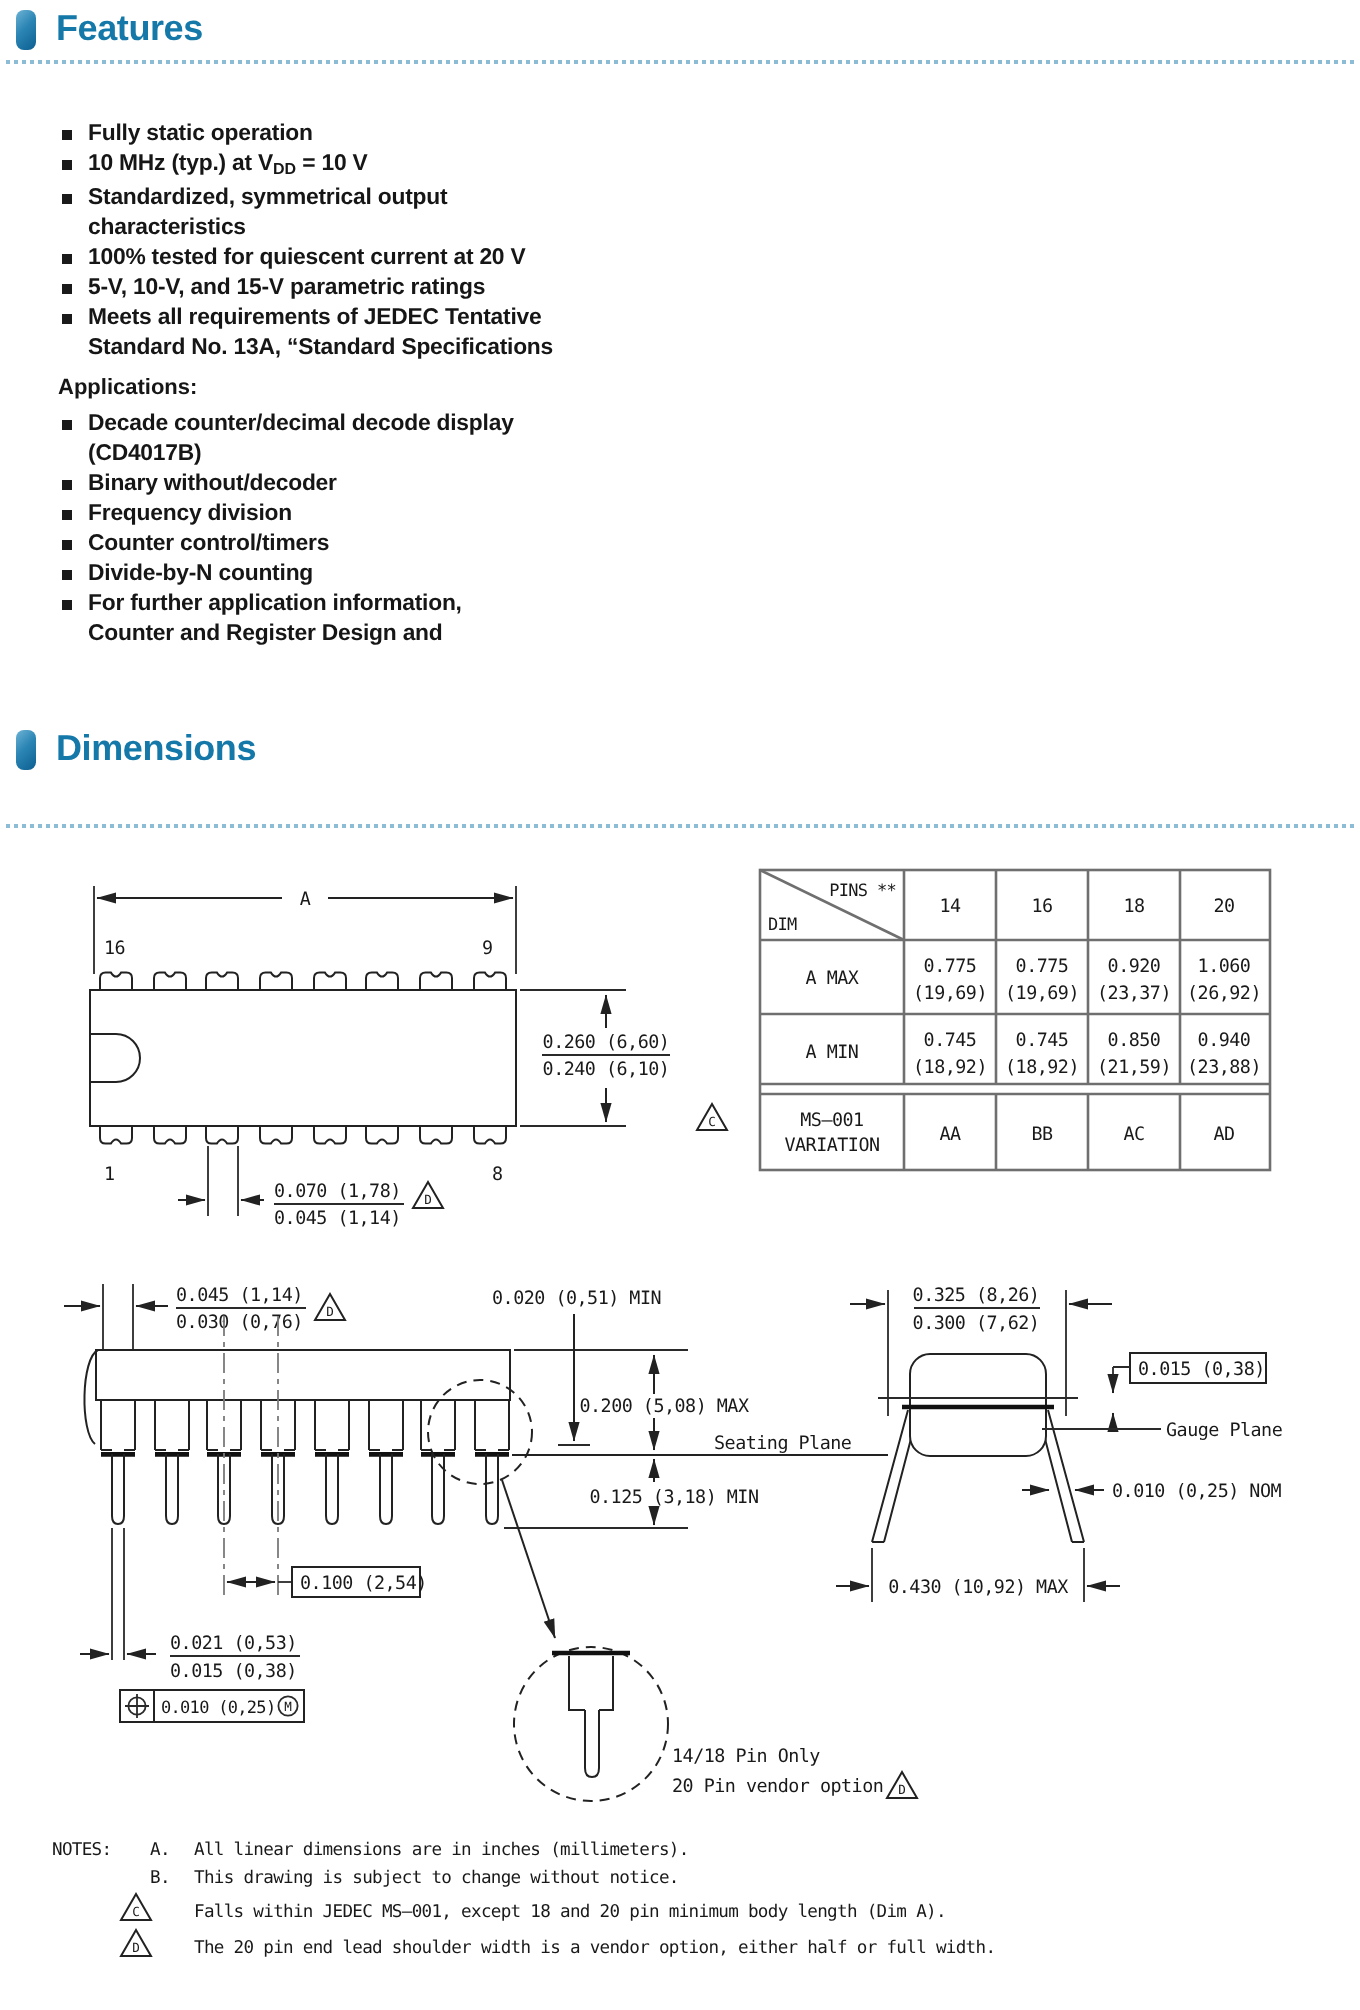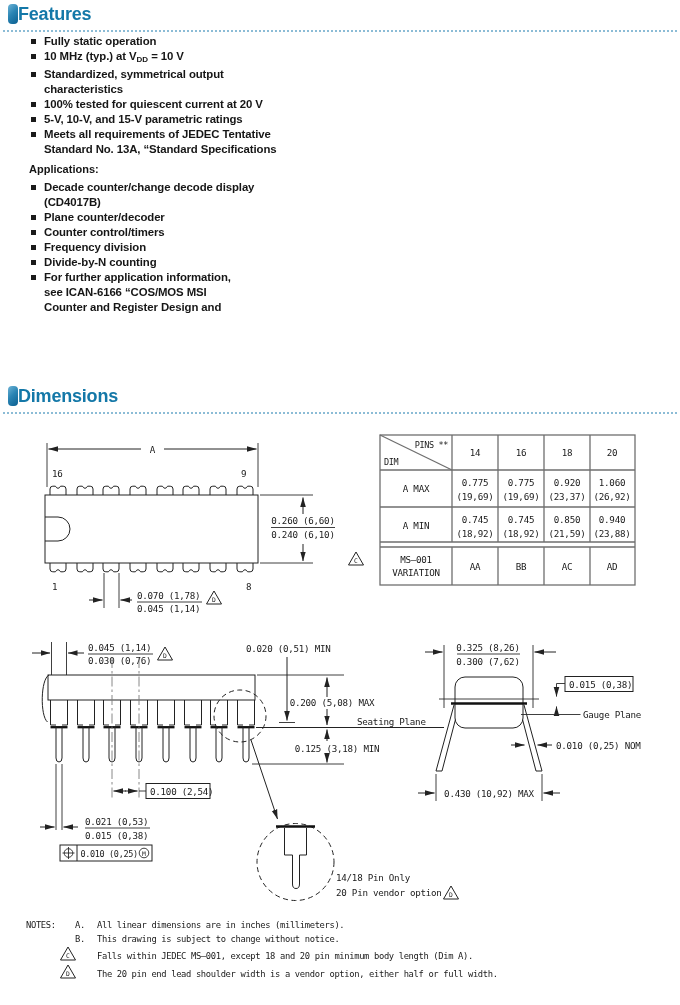--- a/index.html
+++ b/index.html
@@ -1,23 +1,23 @@
 <!DOCTYPE html>
 <html><head>
 <meta charset="utf-8">
 <style>
   html,body{margin:0;padding:0}
   body{width:680px;height:1005px;background:#ffffff;position:relative;
        font-family:"Liberation Sans",sans-serif;overflow:hidden}
-  .sec{position:absolute;left:8px;display:flex;align-items:flex-start;}
+  .sec{position:absolute;left:8px;display:flex;align-items:center;gap:10px}
   .pill{width:10px;height:20px;border-radius:4px;
         background:linear-gradient(135deg,#6db3d6 0%,#2b85b4 45%,#0b5f90 100%)}
   .sec .ttl{margin:0;font-size:18px;font-weight:bold;color:#1478a8;letter-spacing:-0.2px}
   .rule{position:absolute;left:3px;right:3px;height:0;border-top:2px dotted #8cbcd6}
-  .feat{position:absolute;left:30px;top:34px;width:310px;font-size:11.4px;
+  .feat{position:absolute;left:30px;top:60px;width:310px;font-size:11.4px;
         font-weight:bold;color:#161616;line-height:15px;letter-spacing:-0.1px}
   .bi{position:relative;padding-left:14px}
   .sq{position:absolute;left:1px;top:5px;width:4.6px;height:4.6px;background:#1a1a1a}
   .apps-label{font-size:11px;margin:5px 0 3px -1px;letter-spacing:0}
   .vsub{font-size:8px;font-weight:bold;vertical-align:-2px;letter-spacing:0}
   svg{position:absolute;left:0;top:420px}
   .ln{stroke:#222;stroke-width:1;fill:none}
   .thin{stroke:#2a2a2a;stroke-width:0.9;fill:none}
   .thk{stroke:#111;stroke-width:2.3;fill:none}
   .tbl{stroke:#6f6f6f;stroke-width:1.3;fill:none}
@@ -66,48 +66,47 @@
   <div class="bi">
     <span class="sq"></span>
     <div>Meets all requirements of JEDEC Tentative</div>
     <div>Standard No. 13A, “Standard Specifications</div>
   </div>
 
   <div class="apps-label">Applications:</div>
 
   <div class="bi">
     <span class="sq"></span>
-    <div>Decade counter/change decode display</div>
+    <div>Decade counter/decimal decode display</div>
     <div>(CD4017B)</div>
   </div>
   <div class="bi">
     <span class="sq"></span>
-    <div>Plane counter/decoder</div>
+    <div>Binary without/decoder</div>
+  </div>
+  <div class="bi">
+    <span class="sq"></span>
+    <div>Frequency division</div>
   </div>
   <div class="bi">
     <span class="sq"></span>
     <div>Counter control/timers</div>
   </div>
   <div class="bi">
     <span class="sq"></span>
-    <div>Frequency division</div>
-  </div>
-  <div class="bi">
-    <span class="sq"></span>
     <div>Divide-by-N counting</div>
   </div>
   <div class="bi">
     <span class="sq"></span>
     <div>For further application information,</div>
-    <div>see ICAN-6166 “COS/MOS MSI</div>
     <div>Counter and Register Design and</div>
   </div>
 </div>
 
-<div class="sec" style="top:386px">
+<div class="sec" style="top:364px">
   <span class="pill"></span>
   <span class="ttl">Dimensions</span>
 </div>
 <div class="rule" style="top:412px"></div>
 
 <svg width="680" height="585" viewBox="0 420 680 585">
   <defs>
     <marker id="arr" viewBox="0 0 10 8" refX="9.5" refY="4" markerWidth="10" markerHeight="8" orient="auto">
       <path d="M0,1.2 L9.8,4 L0,6.8 Z" fill="#222"></path>
     </marker>

